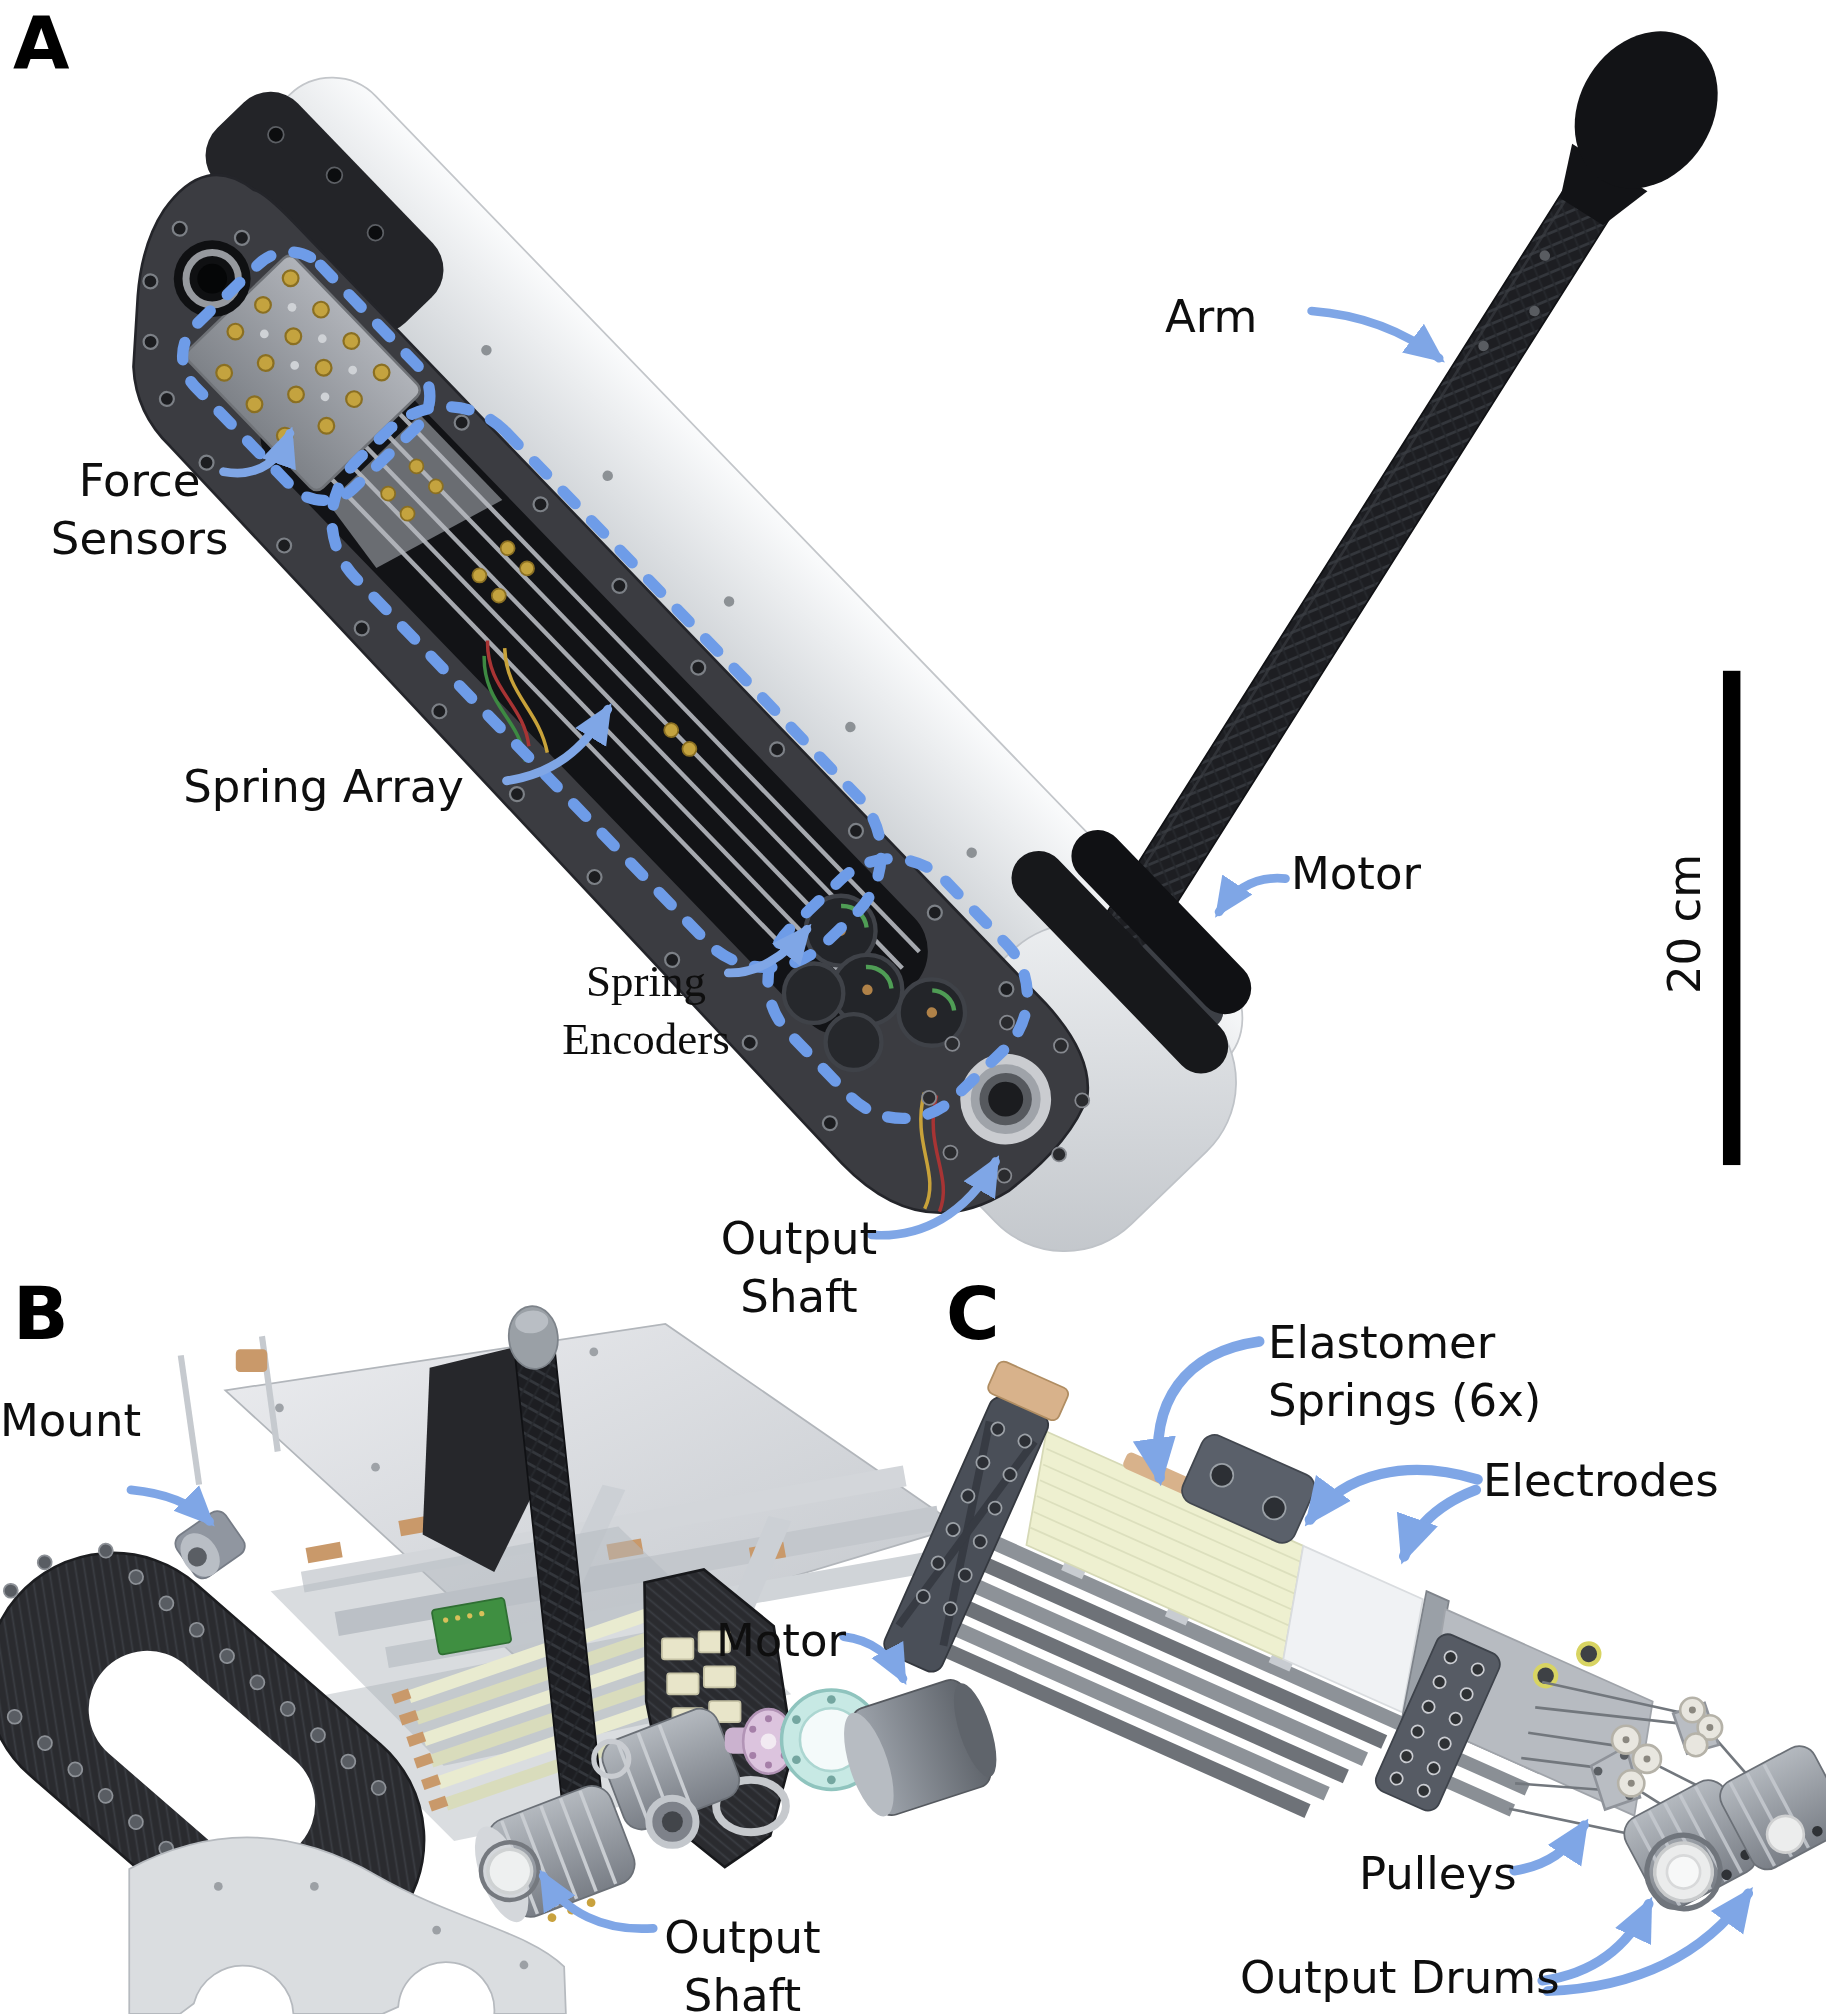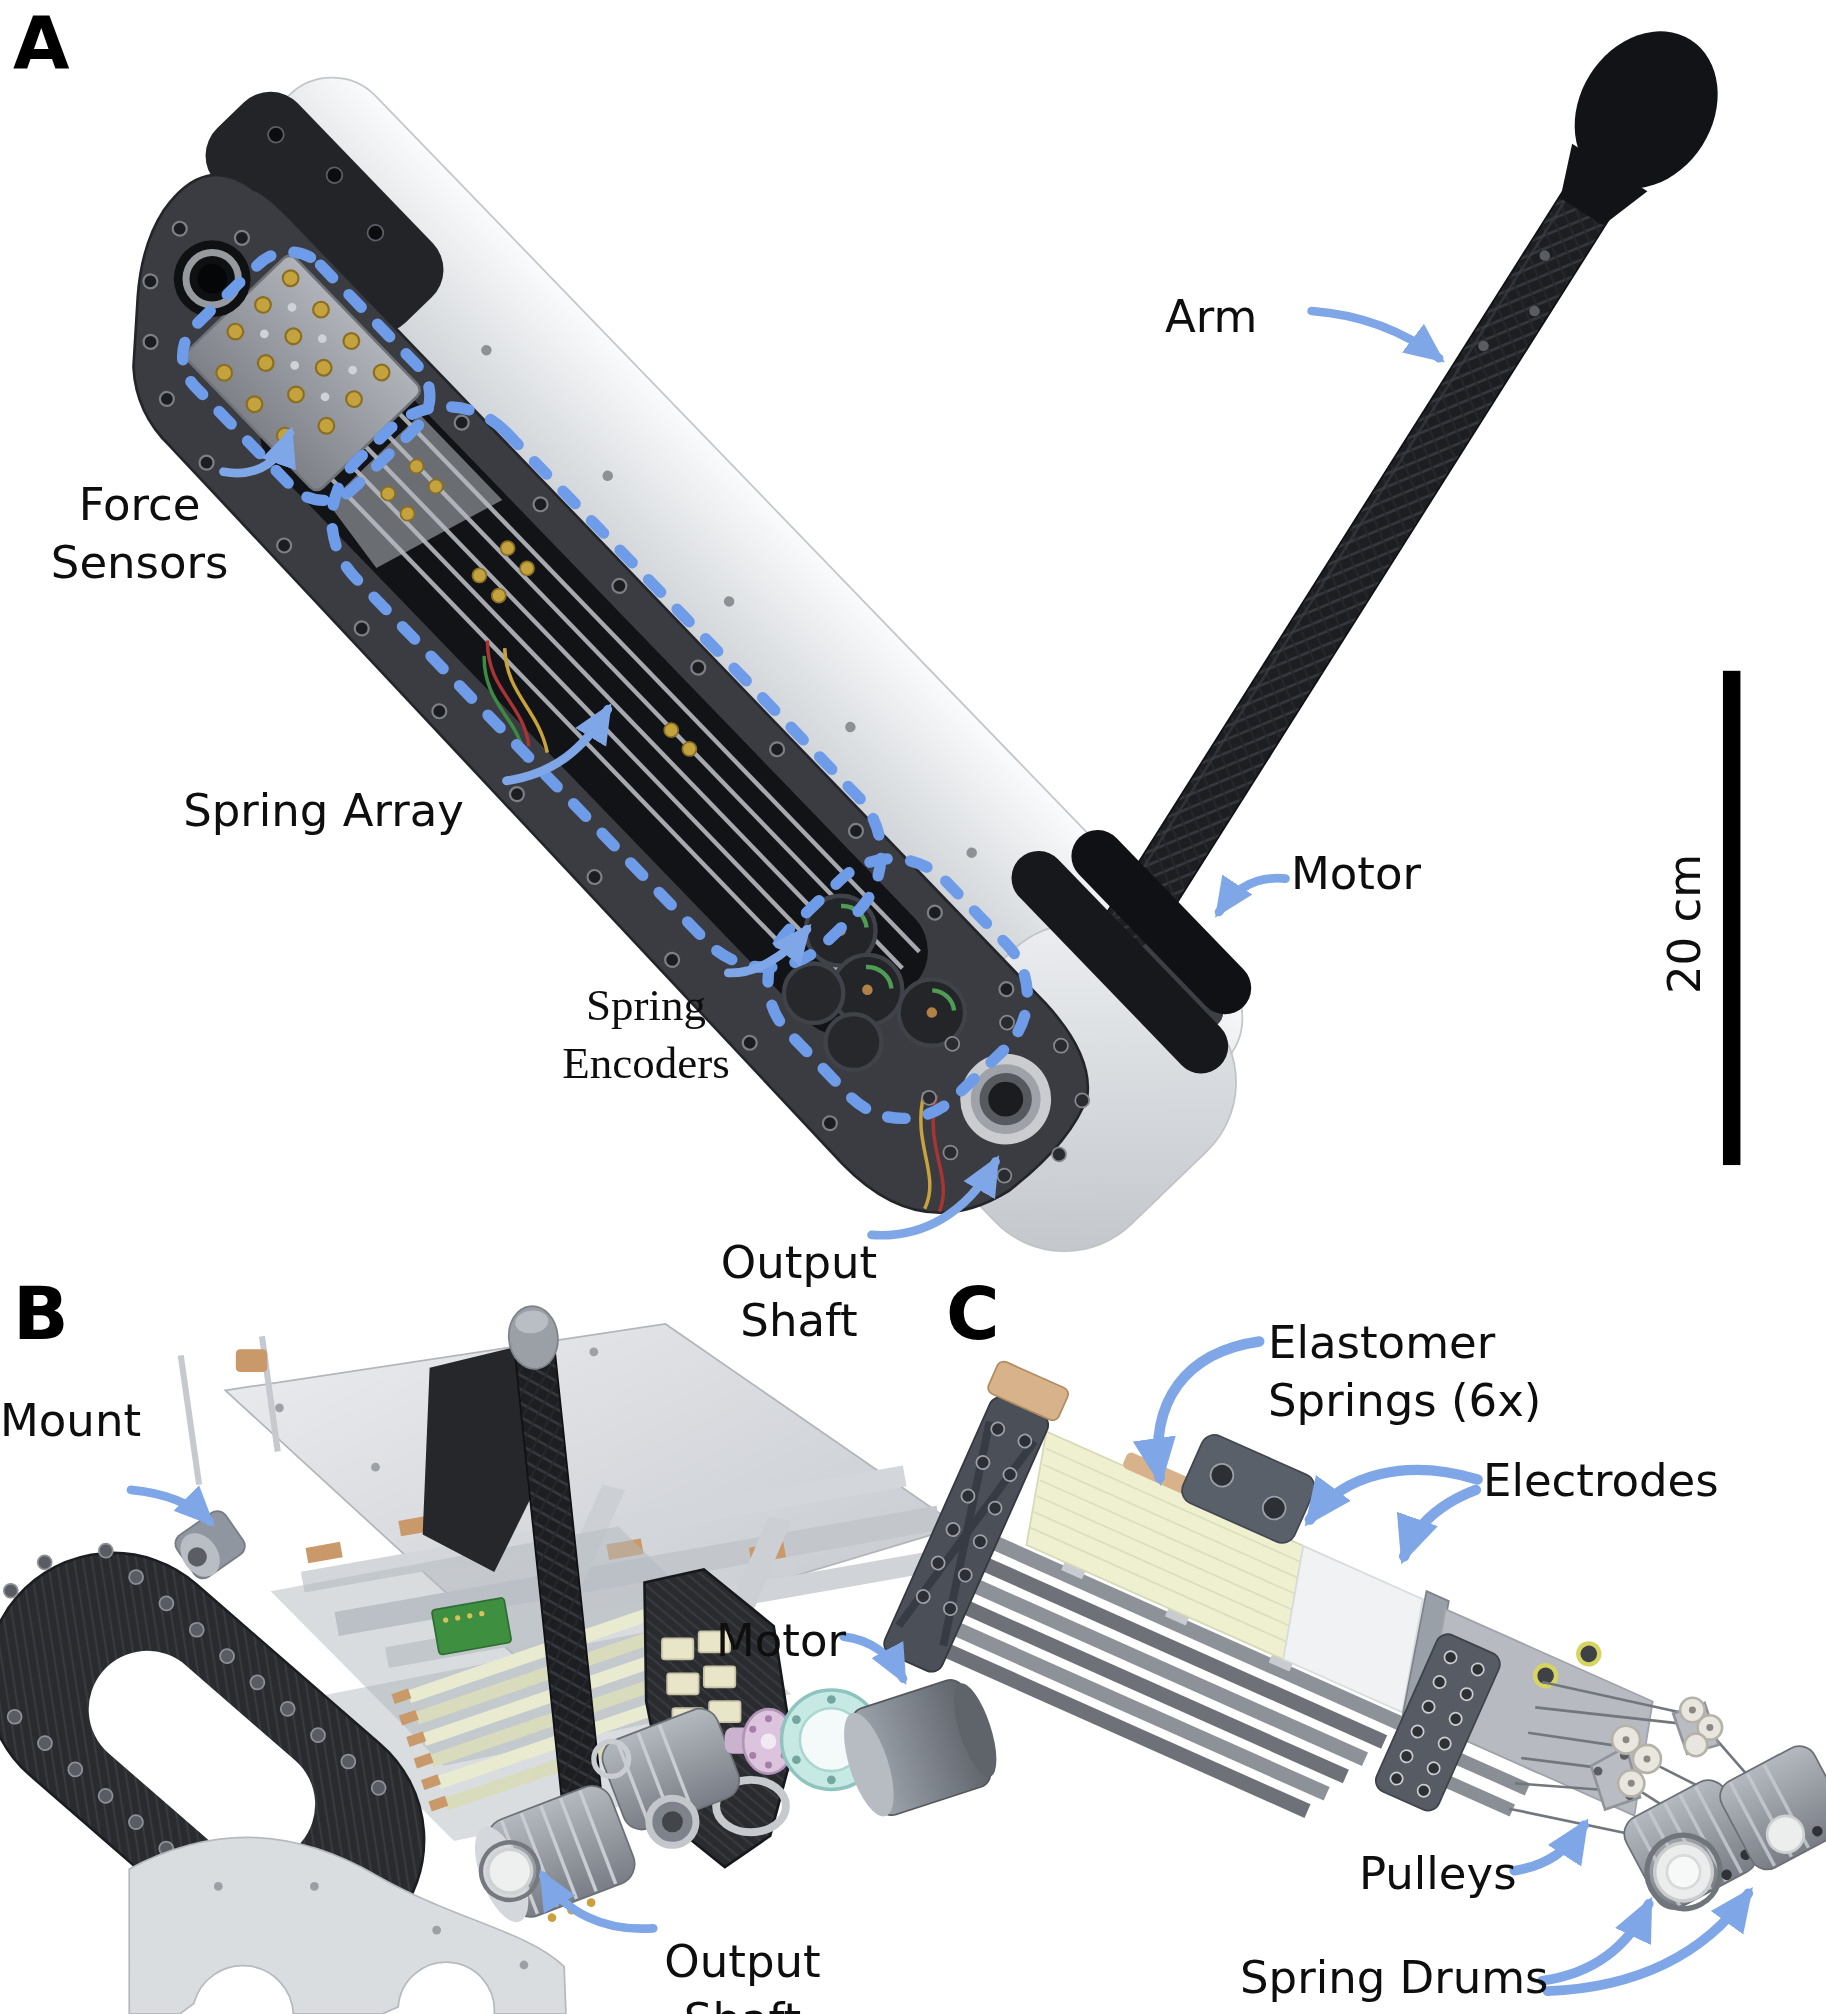--- a/index.html
+++ b/index.html
@@ -1,21 +1,21 @@
 <!DOCTYPE html>
 <html style="font-size:14px"><head>
 <meta charset="utf-8">
 <style>
   html,body{margin:0;padding:0;background:#ffffff;}
   body{width:1826px;height:2014px;position:relative;overflow:hidden;
        font-family:"DejaVu Sans","Liberation Sans",sans-serif;}
   .stage{position:absolute;left:0;top:0;width:1826px;height:2014px;}
   svg.gfx{position:absolute;left:0;top:0;}
   .lbl{position:absolute;color:#0e0e0e;font-size:45px;line-height:58px;white-space:nowrap;}
-  .lbl.center{text-align:center;white-space:normal;margin-top:24px;}
+  .lbl.center{text-align:center;white-space:normal;}
   .letter{position:absolute;color:#000;font-size:73px;font-weight:700;line-height:1;}
   .rot90{transform:rotate(-90deg);transform-origin:center center;}
 </style>
 </head>
 <body>
 
 <div class="stage">
 
 <svg class="gfx" width="1826" height="2014" viewBox="0 0 2091 2306">
   <defs>
@@ -596,15 +596,15 @@
     <div>Output</div>
     <div>Shaft</div>
   </div>
 
   <div class="lbl" style="left:1268px;top:1314px;">
     <div>Elastomer</div>
     <div>Springs (6x)</div>
   </div>
   <div class="lbl" style="left:1483px;top:1452px;text-align:right;">Electrodes</div>
   <div class="lbl" style="left:1359px;top:1845px;text-align:right;">Pulleys</div>
-  <div class="lbl" style="left:1240px;top:1949px;">Spring Drums</div>
+  <div class="lbl" style="left:1240px;top:1949px;">Output Drums</div>
 </div>
 
 
 </body></html>

